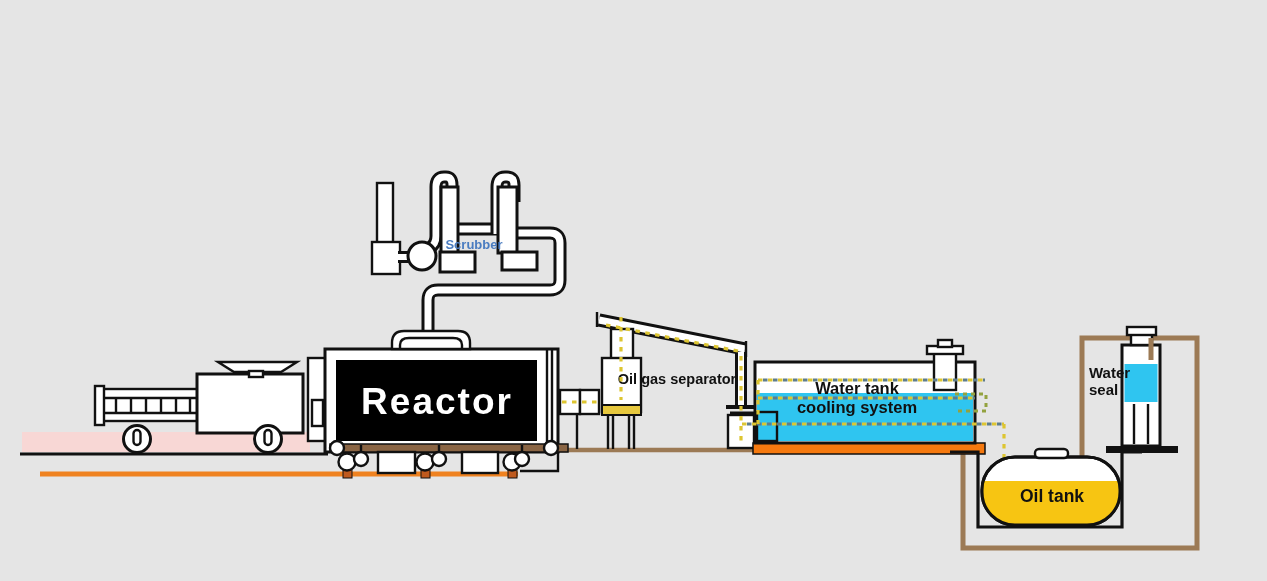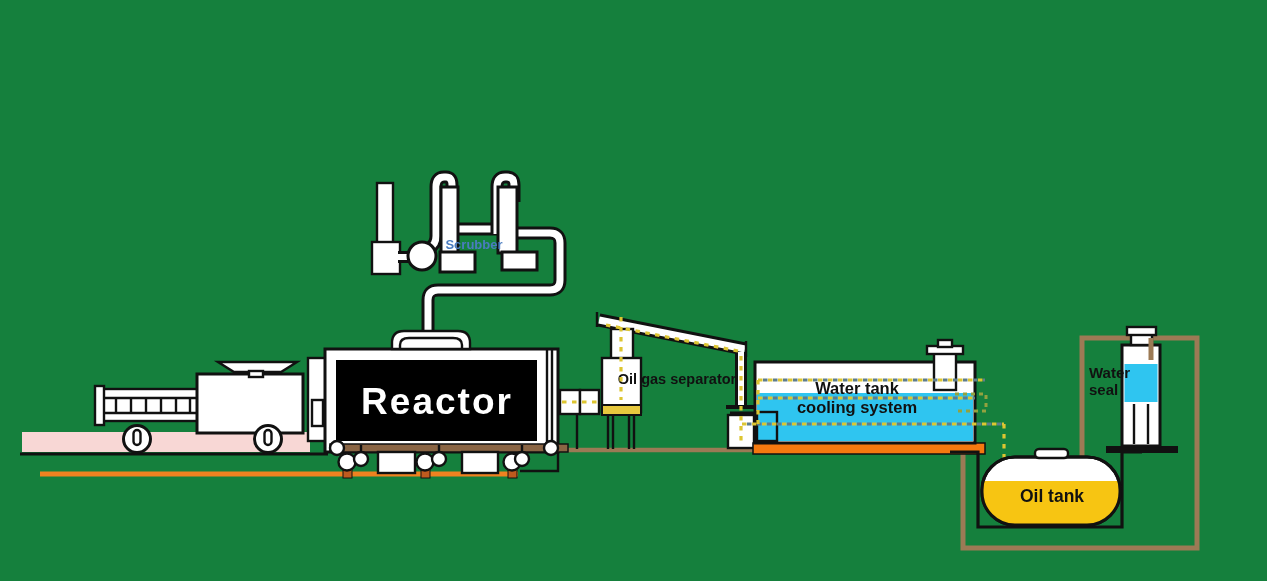--- a/index.html
+++ b/index.html
@@ -1,16 +1,16 @@
 <!DOCTYPE html>
 <html><head>
 <meta charset="utf-8">
 <style>
   html,body{margin:0;padding:0;background:#ffffff;}
-  .stage{width:1267px;height:581px;position:relative;background:#15803d;overflow:hidden;
+  .stage{width:1267px;height:581px;position:relative;background:#e5e5e5;overflow:hidden;
          font-family:"Liberation Sans",sans-serif;}
   svg{display:block;}
   
   .oln{fill:#ffffff;stroke:#111111;stroke-width:3;}
   .oln2{fill:#ffffff;stroke:#111111;stroke-width:2.4;}
   .thin{fill:none;stroke:#111111;stroke-width:2.4;}
   
   .pipeB{fill:none;stroke:#111111;stroke-width:13;stroke-linecap:butt;stroke-linejoin:round;}
   .pipeW{fill:none;stroke:#ffffff;stroke-width:7;stroke-linecap:butt;stroke-linejoin:round;}
   .pipeBs{fill:none;stroke:#111111;stroke-width:12;stroke-linecap:butt;}

